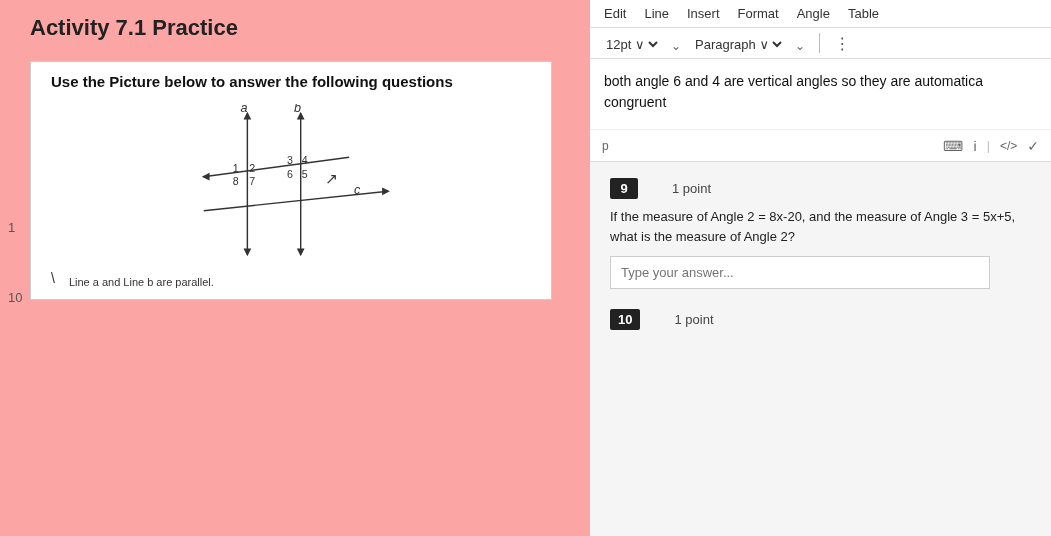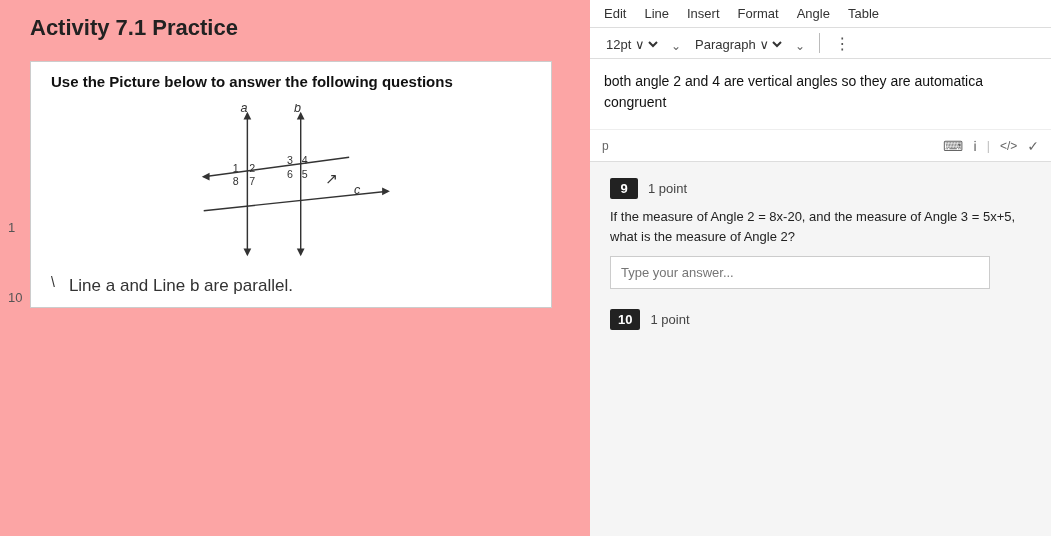--- a/index.html
+++ b/index.html
@@ -48,21 +48,21 @@
       position: relative;
       margin: 0 auto;
     }
 
     .diagram-area svg {
       width: 100%;
       height: 100%;
     }
 
     .diagram-caption {
-      font-size: 17px;
+      font-size: 11px;
       color: #333;
       margin-top: 8px;
       padding-left: 10px;
     }
 
     
     .right-panel {
       flex: 1;
       background: #f5f5f5;
       display: flex;
@@ -167,20 +167,21 @@
       font-weight: bold;
       padding: 3px 8px;
       border-radius: 2px;
       min-width: 28px;
       text-align: center;
     }
 
     .question-points {
       font-size: 13px;
       color: #444;
+      margin-left: 24px;
     }
 
     .question-text {
       font-size: 13px;
       color: #222;
       line-height: 1.5;
       margin-bottom: 10px;
     }
 
     .answer-input {
@@ -281,21 +282,21 @@
       </select>
       <span style="font-size:12px; color:#666;">⌄</span>
       <select class="toolbar-select">
         <option>Paragraph ∨</option>
       </select>
       <span style="font-size:12px; color:#666;">⌄</span>
       <div class="toolbar-divider"></div>
       <span class="toolbar-more">⋮</span>
     </div>
 
-    <div class="editor-content" contenteditable="true" style="">both angle 2 and 4 are vertical angles so they are automatica congruent</div>
+    <div class="editor-content" contenteditable="true" style="">both angle 6 and 4 are vertical angles so they are automatica congruent</div>
 
     <div class="editor-footer">
       <span>p</span>
       <div class="editor-footer-right">
         <span style="font-size:14px;">⌨</span>
         <span style="font-size:14px;">ℹ</span>
         <span style="color:#bbb;">|</span>
         <span style="font-size:12px;">&lt;/&gt;</span>
         <span style="font-size:14px;">✓</span>
       </div>

